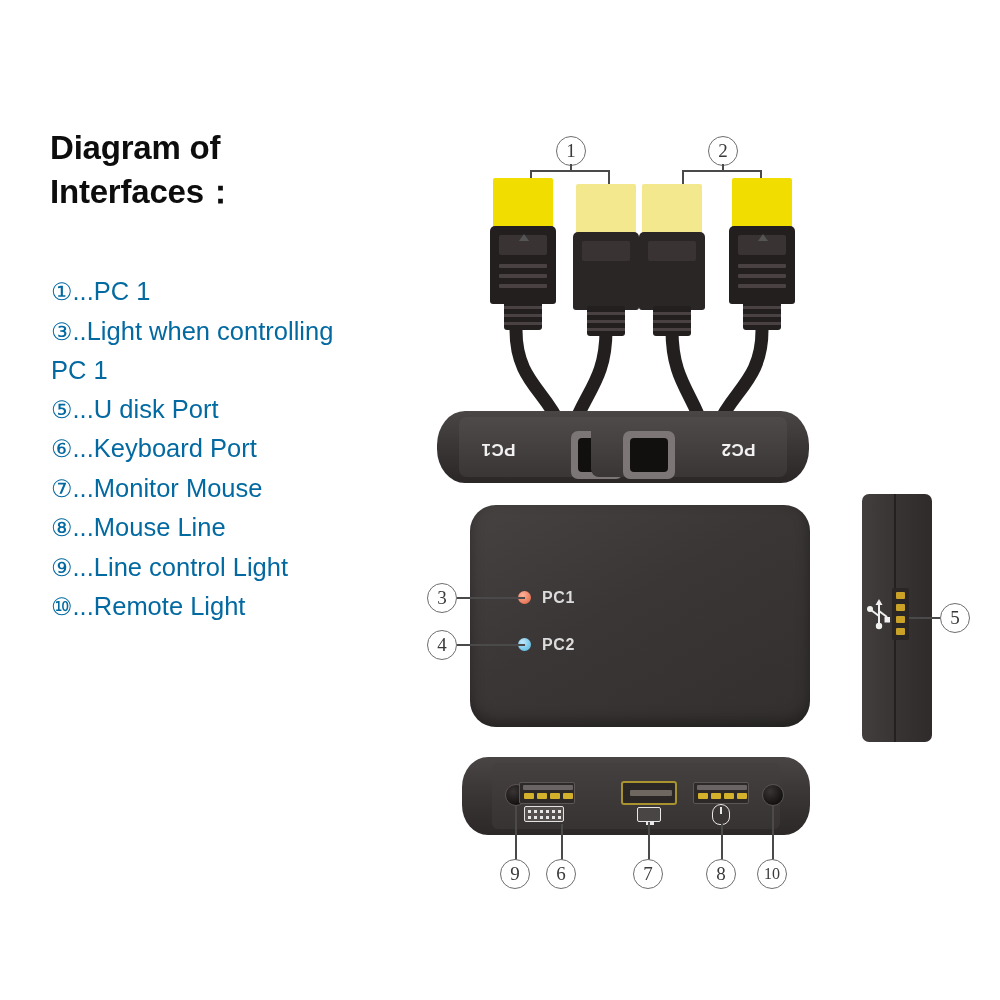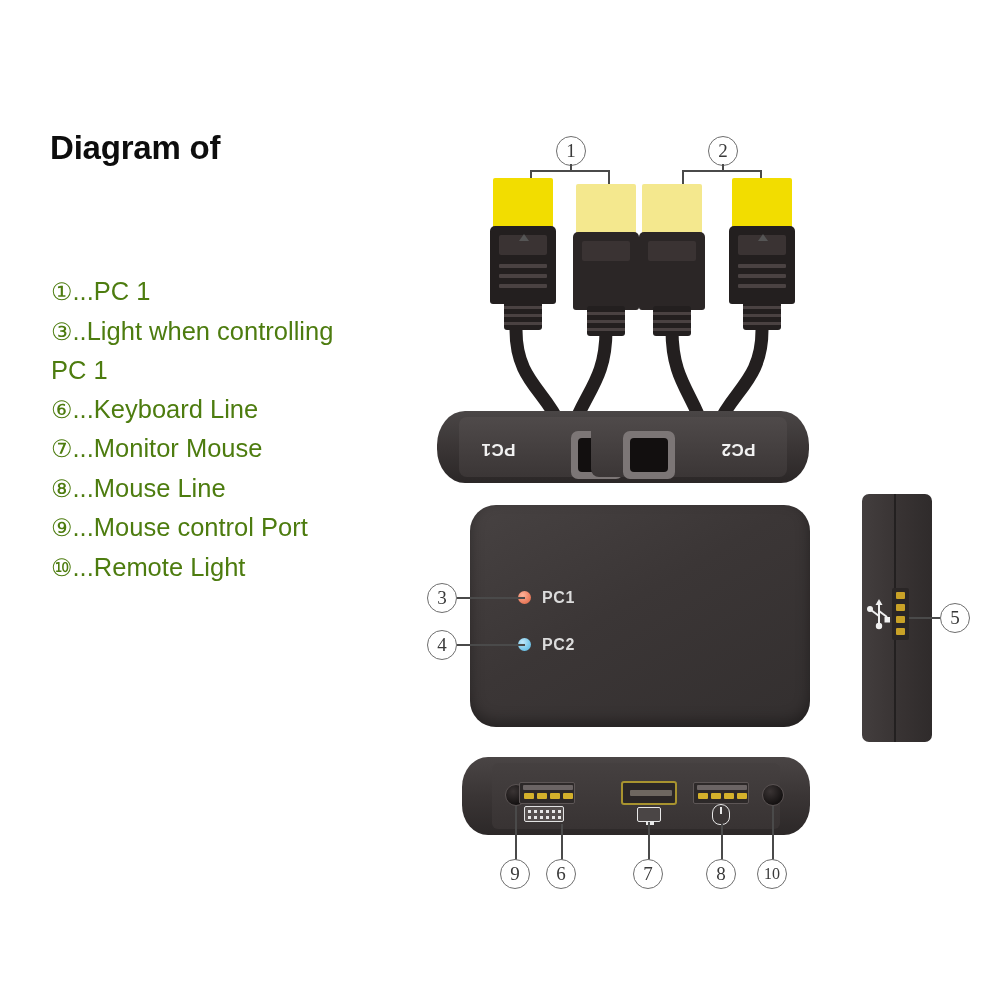--- a/index.html
+++ b/index.html
@@ -13,21 +13,21 @@
   #stage { position: relative; width: 926px; height: 1000px; background: #fff; }
 
   
   #legend-title {
     position: absolute; left: 50px; top: 126px; width: 300px;
     font-size: 33px; font-weight: bold; line-height: 1.32;
     color: #0d0d0d; letter-spacing: -0.2px;
   }
   #legend-list {
     position: absolute; left: 51px; top: 272px; width: 320px;
-    font-size: 25.5px; line-height: 38.5px; color: #4d7c0f;
+    font-size: 25.5px; line-height: 38.5px; color: #0369a1;
   }
   .legend-item { white-space: normal; }
   .legend-num { font-size: 24px; }
 
   
   .callout {
     position: absolute; width: 30px; height: 30px; border-radius: 50%;
     border: 1.6px solid #6e6e6e; color: #3a3a3a; background: #fff;
     font-size: 19px; line-height: 27px; text-align: center;
     font-family: "Liberation Serif", serif;
@@ -190,40 +190,44 @@
     width: 2px; height: 7px; background: #e8e8e8;
   }
 </style>
 </head>
 <body>
 
 <div id="stage">
 
   <div id="legend-title">
     <div>Diagram of</div>
+    <div>Interfaces：</div>
   </div>
 
   <div id="legend-list">
     <div class="legend-item">
       <span class="legend-num">①</span><span>...</span><span>PC 1</span>
     </div>
     <div class="legend-item">
       <span class="legend-num">③</span><span>..</span><span>Light when controlling PC 1</span>
     </div>
     <div class="legend-item">
-      <span class="legend-num">⑥</span><span>...</span><span>Keyboard Line</span>
+      <span class="legend-num">⑤</span><span>...</span><span>U disk Port</span>
+    </div>
+    <div class="legend-item">
+      <span class="legend-num">⑥</span><span>...</span><span>Keyboard Port</span>
     </div>
     <div class="legend-item">
       <span class="legend-num">⑦</span><span>...</span><span>Monitor Mouse</span>
     </div>
     <div class="legend-item">
       <span class="legend-num">⑧</span><span>...</span><span>Mouse Line</span>
     </div>
     <div class="legend-item">
-      <span class="legend-num">⑨</span><span>...</span><span>Mouse control Port</span>
+      <span class="legend-num">⑨</span><span>...</span><span>Line control Light</span>
     </div>
     <div class="legend-item">
       <span class="legend-num">⑩</span><span>...</span><span>Remote Light</span>
     </div>
   </div>
 
   <div class="callout" style="left:556px; top:136px;">1</div>
   <div class="callout" style="left:708px; top:136px;">2</div>
 
   <div class="leader leader-h" style="left:530px; top:170px; width:80px;"></div>

